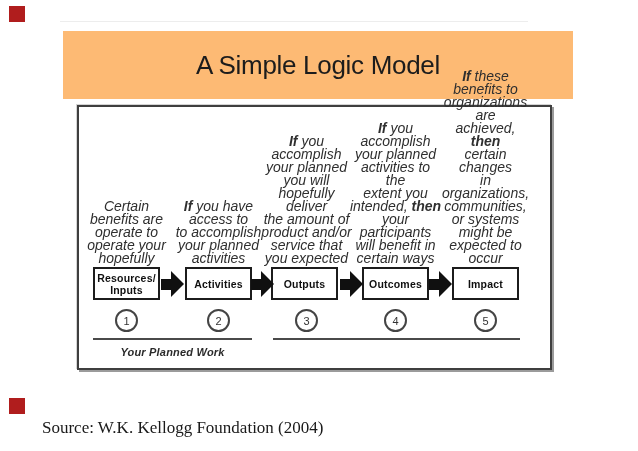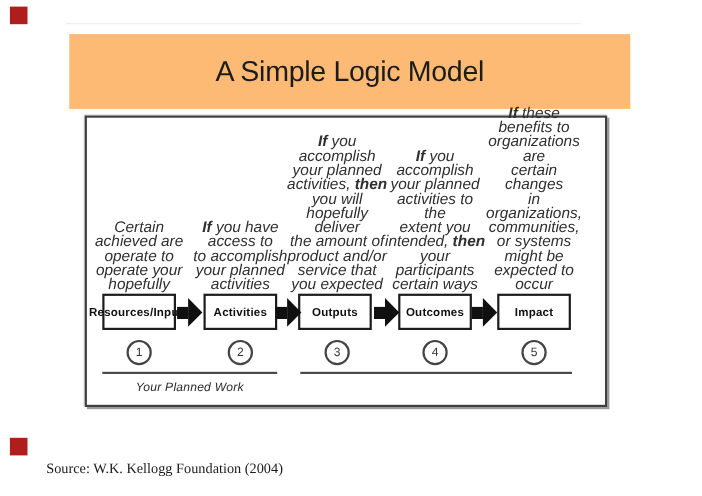--- a/index.html
+++ b/index.html
@@ -11,57 +11,57 @@
   .faint-line{position:absolute;left:60px;top:21px;width:468px;height:1px;background:#ededed;}
   .title-bar{position:absolute;left:63px;top:31px;width:510px;height:68px;background:#fdba74;
              display:flex;align-items:center;justify-content:center;}
   .title{font-size:26px;color:#1c1c1c;letter-spacing:-0.3px;font-weight:500;}
   .figure{position:absolute;left:77px;top:105px;width:471px;height:261px;background:#ffffff;
           border:2px solid #3f3f3f;box-shadow:2px 2px 0 rgba(130,130,130,.8),-1px -1px 0 #d4d4d4;}
   .desc{position:absolute;top:6px;height:152px;width:92px;display:flex;flex-direction:column;
         justify-content:flex-end;text-align:center;font-style:italic;font-size:14px;
         line-height:13px;color:#2f2f2f;}
   .stage-box{position:absolute;top:160px;width:67px;height:33px;box-sizing:border-box;
-             border:2px solid #1c1c1c;background:#fff;display:flex;flex-direction:row;
+             border:2px solid #1c1c1c;background:#fff;display:flex;flex-direction:column;
              align-items:center;justify-content:center;font-weight:bold;font-size:10.5px;
              line-height:12px;color:#101010;letter-spacing:0.2px;text-align:center;}
   .arrow{position:absolute;top:164px;width:23px;height:26px;display:flex;align-items:center;}
   .arrow .stem{width:10px;height:11px;background:#101010;}
   .arrow .head{width:0;height:0;border-top:13px solid transparent;
                border-bottom:13px solid transparent;border-left:13px solid #101010;}
   .num-circle{position:absolute;top:202px;width:23px;height:23px;box-sizing:border-box;
               border:2px solid #444;border-radius:50%;background:#fff;display:flex;
               align-items:center;justify-content:center;font-size:11px;color:#333;}
   .bracket-line{position:absolute;top:231px;height:2px;background:#4a4a4a;}
   .bracket-line.b1{left:14px;width:159px;}
   .bracket-line.b2{left:194px;width:247px;}
   .bracket-label{position:absolute;top:239px;text-align:center;font-style:italic;
-                 font-weight:normal;font-size:11px;color:#2a2a2a;letter-spacing:0.2px;}
+                 font-weight:bold;font-size:11px;color:#2a2a2a;letter-spacing:0.2px;}
   .bracket-label.b1{left:14px;width:159px;}
   .bracket-label.b2{left:194px;width:247px;}
   .source{position:absolute;left:42px;top:418px;font-family:"Liberation Serif",serif;
-          font-size:13px;color:#1a1a1a;}
+          font-size:17px;color:#1a1a1a;}
   .desc b,.desc .bold{font-weight:bold;}
 </style>
 </head>
 <body>
 
 <div class="slide">
   <div class="red-marker top"></div>
   <div class="faint-line"></div>
 
   <div class="title-bar">
     <div class="title">A Simple Logic Model</div>
   </div>
 
   <div class="figure">
     <div id="columns-root">
         <div class="desc" style="left: 1.5px;">
           <div><span>Certain</span></div>
-          <div><span>achieved are</span></div>
+          <div><span>benefits are</span></div>
           <div><span>operate to</span></div>
           <div><span>operate your</span></div>
           <div><span>hopefully</span></div>
         </div>
         <div class="stage-box" style="left: 14px;">
           <div>Resources/</div>
           <div>Inputs</div>
         </div>
         <div class="num-circle" style="left: 36px;">1</div>
         <div class="desc" style="left: 93.5px;">
@@ -72,50 +72,51 @@
           <div><span>activities</span></div>
         </div>
         <div class="stage-box" style="left: 106px;">
           <div>Activities</div>
         </div>
         <div class="num-circle" style="left: 128px;">2</div>
         <div class="desc" style="left: 181.5px;">
           <div><span></span><span class="bold">If</span><span> you</span></div>
           <div><span>accomplish</span></div>
           <div><span>your planned</span></div>
-          <div><span>activities, </span><span class="bold">then</span><span></span></div>
           <div><span>you will</span></div>
           <div><span>hopefully deliver</span></div>
           <div><span>the amount of</span></div>
           <div><span>product and/or</span></div>
           <div><span>service that</span></div>
           <div><span>you expected</span></div>
         </div>
         <div class="stage-box" style="left: 192px;">
           <div>Outputs</div>
         </div>
         <div class="num-circle" style="left: 216px;">3</div>
         <div class="desc" style="left: 270.5px;">
           <div><span></span><span class="bold">If</span><span> you</span></div>
           <div><span>accomplish</span></div>
           <div><span>your planned</span></div>
           <div><span>activities to the</span></div>
           <div><span>extent you</span></div>
           <div><span>intended, </span><span class="bold">then</span><span></span></div>
           <div><span>your participants</span></div>
+          <div><span>will benefit in</span></div>
           <div><span>certain ways</span></div>
         </div>
         <div class="stage-box" style="left: 283px;">
           <div>Outcomes</div>
         </div>
         <div class="num-circle" style="left: 305px;">4</div>
         <div class="desc" style="left: 360.5px;">
           <div><span></span><span class="bold">If</span><span> these</span></div>
           <div><span>benefits to</span></div>
           <div><span>organizations are</span></div>
+          <div><span>achieved, </span><span class="bold">then</span><span></span></div>
           <div><span>certain changes</span></div>
           <div><span>in organizations,</span></div>
           <div><span>communities,</span></div>
           <div><span>or systems</span></div>
           <div><span>might be</span></div>
           <div><span>expected to</span></div>
           <div><span>occur</span></div>
         </div>
         <div class="stage-box" style="left: 373px;">
           <div>Impact</div>

